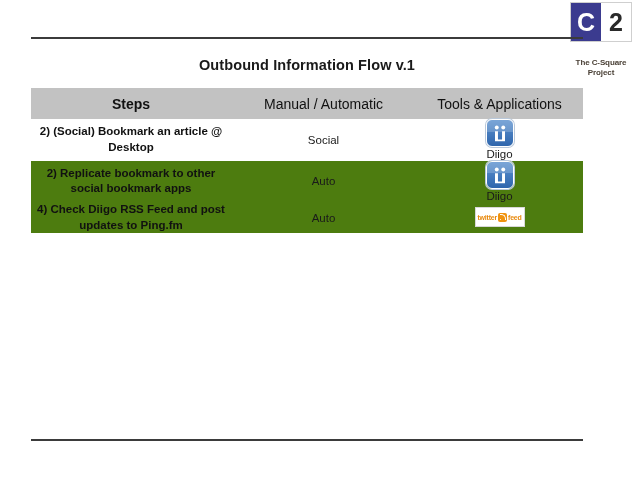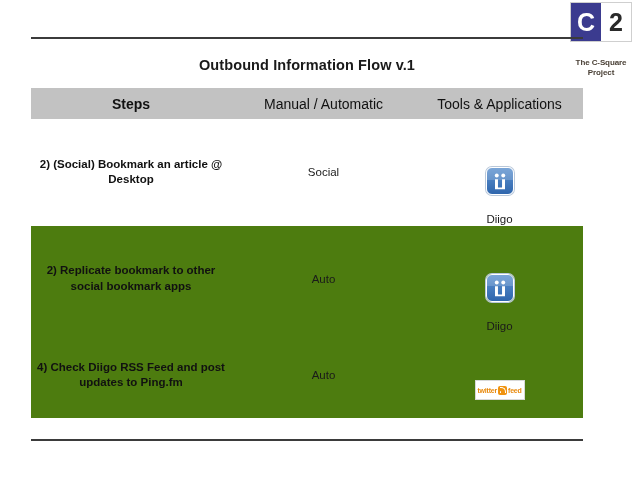--- a/index.html
+++ b/index.html
@@ -116,22 +116,21 @@
   }
   td.cell-tools {
     text-align: center;
     padding: 4px 0 4px 0;
   }
   .tool-wrap {
     display: flex;
     flex-direction: column;
     align-items: center;
     justify-content: center;
-    gap: 18px;
-    margin-top: 48px;
+    gap: 1px;
   }
   .tool-label {
     font-size: 11.5px;
     color: #1a1a1a;
     line-height: 1.1;
   }
 
   
   .diigo-icon {
     width: 28px; height: 28px;

